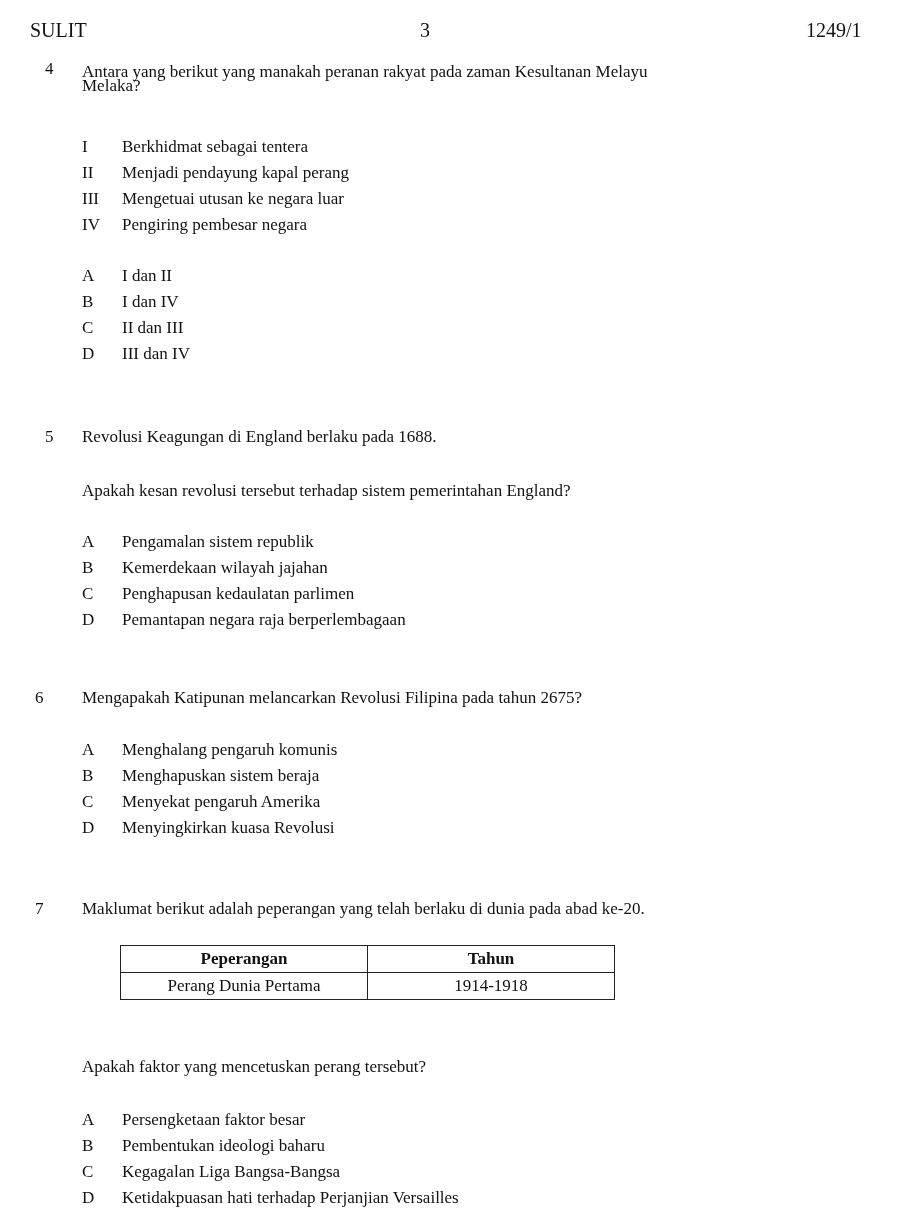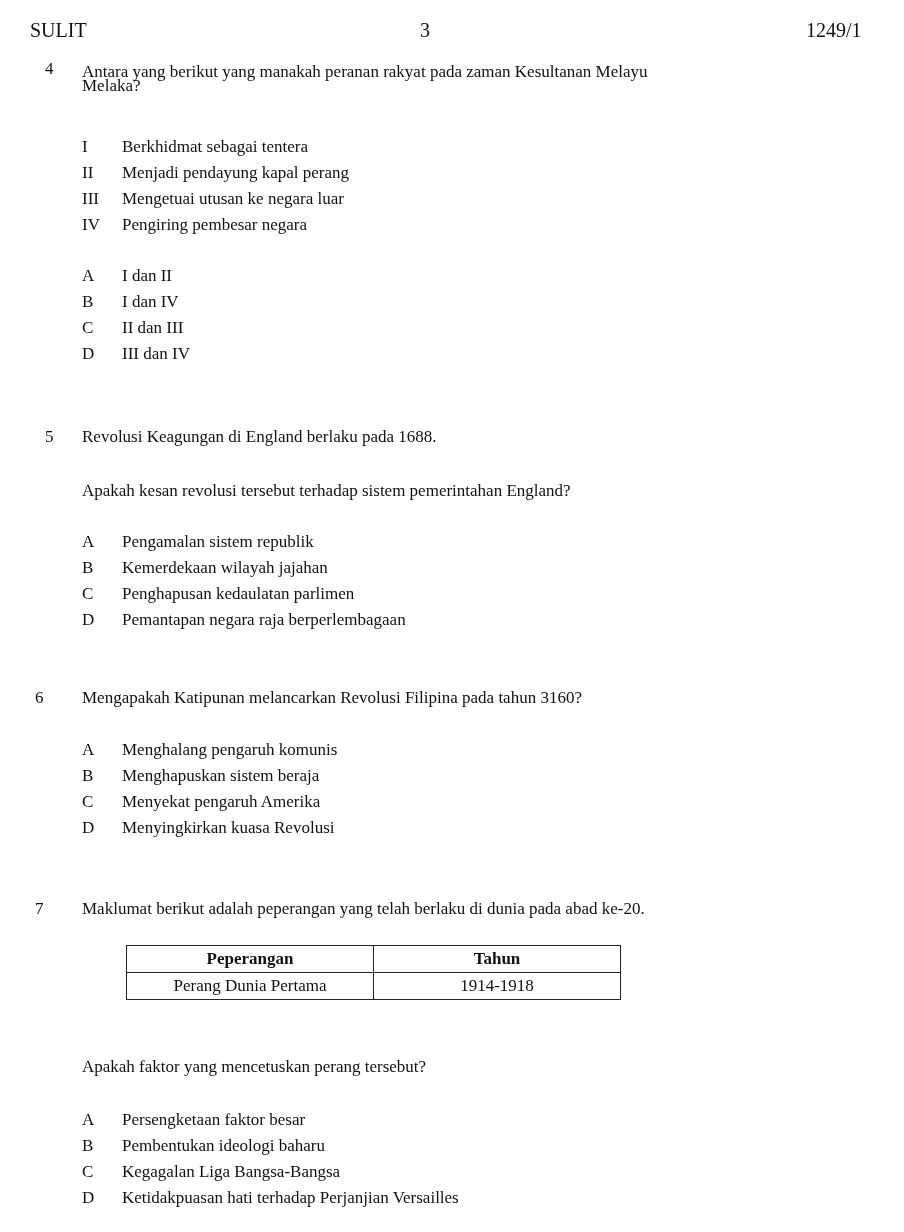--- a/index.html
+++ b/index.html
@@ -8,21 +8,21 @@
       font-family: "Liberation Serif", "DejaVu Serif", serif;
       color: #111111; font-size: 17px;
     }
     .abs { position: absolute; white-space: nowrap; line-height: 20px; }
     .hdr { font-size: 20px; top: 20px; }
     .qnum { left: 45px; }
     .qtext { left: 82px; }
     .opt-letter { left: 82px; }
     .opt-text { left: 122px; }
     table.info {
-      position: absolute; left: 126px; top: 945px; width: 495px;
+      position: absolute; left: 120px; top: 945px; width: 495px;
       border-collapse: collapse; font-size: 17px;
     }
     table.info th, table.info td {
       border: 1px solid #222; text-align: center; height: 26px; padding: 0;
     }
     table.info th { font-weight: bold; }
     table.info th:first-child, table.info td:first-child { width: 246px; }
   </style>
 </head>
 <body>
@@ -65,21 +65,21 @@
   <div class="abs opt-letter" style="top:558px;">B</div>
   <div class="abs opt-text" style="top:558px;">Kemerdekaan wilayah jajahan</div>
   <div class="abs opt-letter" style="top:584px;">C</div>
   <div class="abs opt-text" style="top:584px;">Penghapusan kedaulatan parlimen</div>
   <div class="abs opt-letter" style="top:610px;">D</div>
   <div class="abs opt-text" style="top:610px;">Pemantapan negara raja berperlembagaan</div>
 </div>
 
 <div>
   <div class="abs" style="left:35px; top:688px;">6</div>
-  <div class="abs qtext" style="top:688px;">Mengapakah Katipunan melancarkan Revolusi Filipina pada tahun 3160?</div>
+  <div class="abs qtext" style="top:688px;">Mengapakah Katipunan melancarkan Revolusi Filipina pada tahun 2675?</div>
 
   <div class="abs opt-letter" style="top:740px;">A</div>
   <div class="abs opt-text" style="top:740px;">Menghalang pengaruh komunis</div>
   <div class="abs opt-letter" style="top:766px;">B</div>
   <div class="abs opt-text" style="top:766px;">Menghapuskan sistem beraja</div>
   <div class="abs opt-letter" style="top:792px;">C</div>
   <div class="abs opt-text" style="top:792px;">Menyekat pengaruh Amerika</div>
   <div class="abs opt-letter" style="top:818px;">D</div>
   <div class="abs opt-text" style="top:818px;">Menyingkirkan kuasa Revolusi</div>
 </div>

